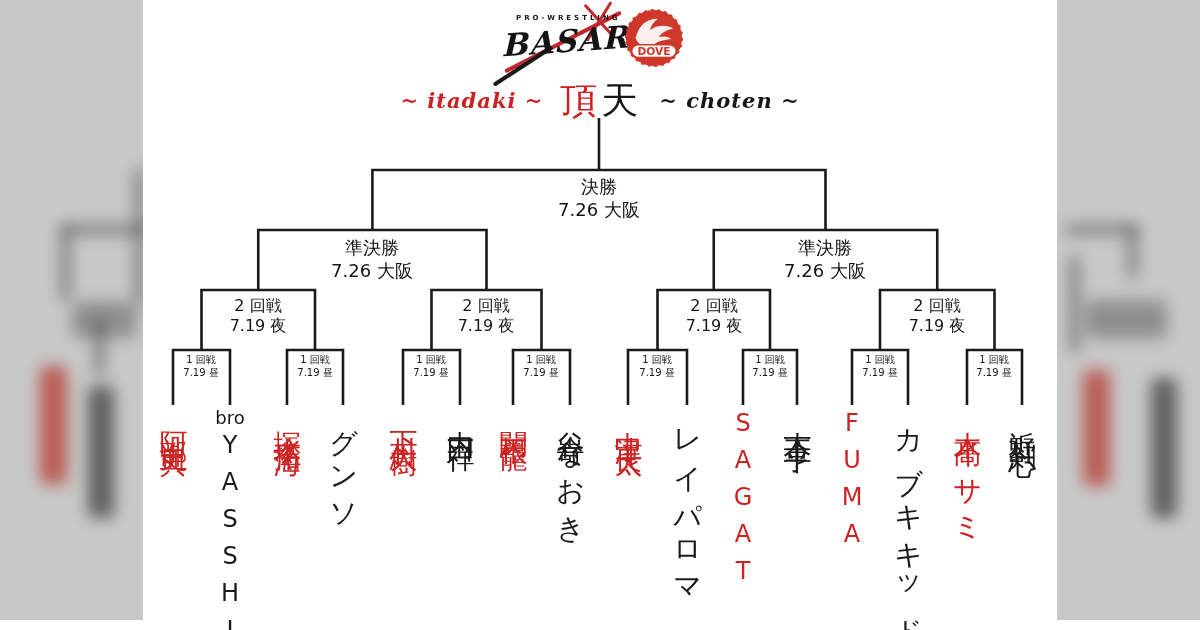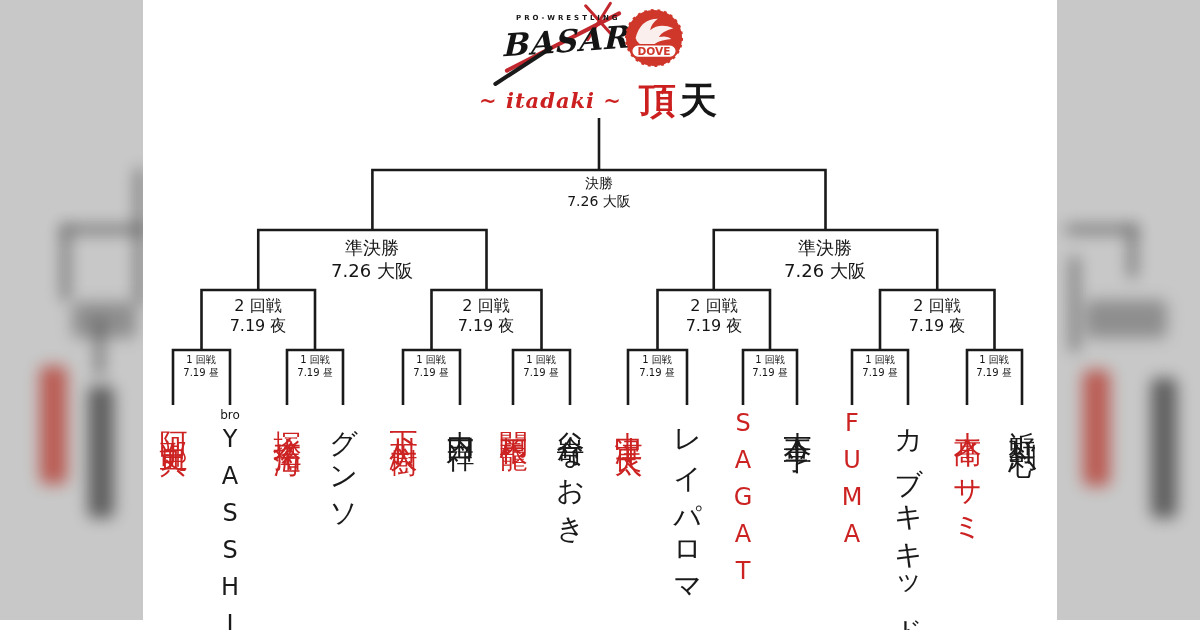--- a/index.html
+++ b/index.html
@@ -41,48 +41,48 @@
   .title-row{
     position:absolute;left:600px;top:82px;transform:translateX(-50%);
     display:flex;align-items:center;gap:17px;white-space:nowrap;
   }
   .title-side{
     font-family:"DejaVu Serif","Liberation Serif",serif;
     font-style:italic;font-weight:bold;font-size:21px;letter-spacing:1px;
   }
   .title-side.red{color:#cc2020;}
   .title-side.black{color:#161616;}
-  .title-kanji{font-size:37px;font-weight:700;line-height:1;letter-spacing:4px;}
+  .title-kanji{font-size:37px;font-weight:400;line-height:1;letter-spacing:4px;}
   .title-kanji .red{color:#cc2020;}
   .title-kanji .black{color:#161616;}
 
   
   svg.bracket{position:absolute;inset:0;pointer-events:none;}
 
   
   .round-label{
     position:absolute;transform:translateX(-50%);text-align:center;
     line-height:1.28;white-space:nowrap;color:#151515;
   }
-  .rl-final{font-size:14px;}
+  .rl-final{font-size:18px;}
   .rl-sf{font-size:18px;}
   .rl-r2{font-size:16px;}
   .rl-r1{font-size:10px;}
 
   
   .name{
     position:absolute;top:409px;transform:translateX(-50%);
     display:flex;flex-direction:column;align-items:center;
   }
   .vtext{
     writing-mode:vertical-rl;text-orientation:upright;
     font-size:28px;line-height:1;letter-spacing:6px;font-weight:500;
   }
   .vtext.latin{font-size:24px;letter-spacing:9px;font-weight:500;}
-  .name .prefix{font-size:12px;line-height:1;margin-bottom:4px;color:#161616;}
+  .name .prefix{font-size:18px;line-height:1;margin-bottom:4px;color:#161616;}
 
   
   .footer-note{
     position:absolute;left:600px;top:601px;transform:translateX(-50%);
     font-size:17px;color:#111;white-space:nowrap;letter-spacing:.5px;
   }
 </style>
 </head>
 <body>
 
@@ -121,20 +121,21 @@
     <circle cx="32" cy="32" r="29" fill="#cf372b"></circle>
     <circle cx="32" cy="32" r="29" fill="none" stroke="#cf372b" stroke-width="2" stroke-dasharray="3 4"></circle>
     <path d="M13,32 Q18,12 36,12 Q29,17 28,24 Q38,16 52,22 Q40,25 37,31 Q46,29 50,33 Q38,34 33,38 Q24,43 17,38 Q14,36 13,32 Z" fill="#ffffff" opacity="0.92"></path>
     <rect x="9" y="39" width="46" height="13" rx="6.5" fill="#ffffff" stroke="#cf372b" stroke-width="1.5"></rect>
     <text x="32" y="49.5" text-anchor="middle" font-size="11" font-weight="bold" fill="#cf372b">DOVE</text>
   </svg>
 
   <div class="title-row">
     <span class="title-side red">~ itadaki ~</span>
     <span class="title-kanji"><span class="red">頂</span><span class="black">天</span></span>
+    <span class="title-side black">~ choten ~</span>
   </div>
 
   <svg class="bracket" width="1200" height="630" viewBox="0 0 1200 630" fill="none" stroke="#1a1a1a" stroke-width="2.6">
     <path d="M599 118 V171"></path>
     <path d="M372.4 230 V170 H825.5 V230"></path>
     <path d="M258.25 290 V230 H486.5 V290"></path>
     <path d="M713.75 290 V230 H937.25 V290"></path>
     <path d="M201.5 350 V290 H315 V350"></path>
     <path d="M431.5 350 V290 H541.5 V350"></path>
     <path d="M657.5 350 V290 H770 V350"></path>

